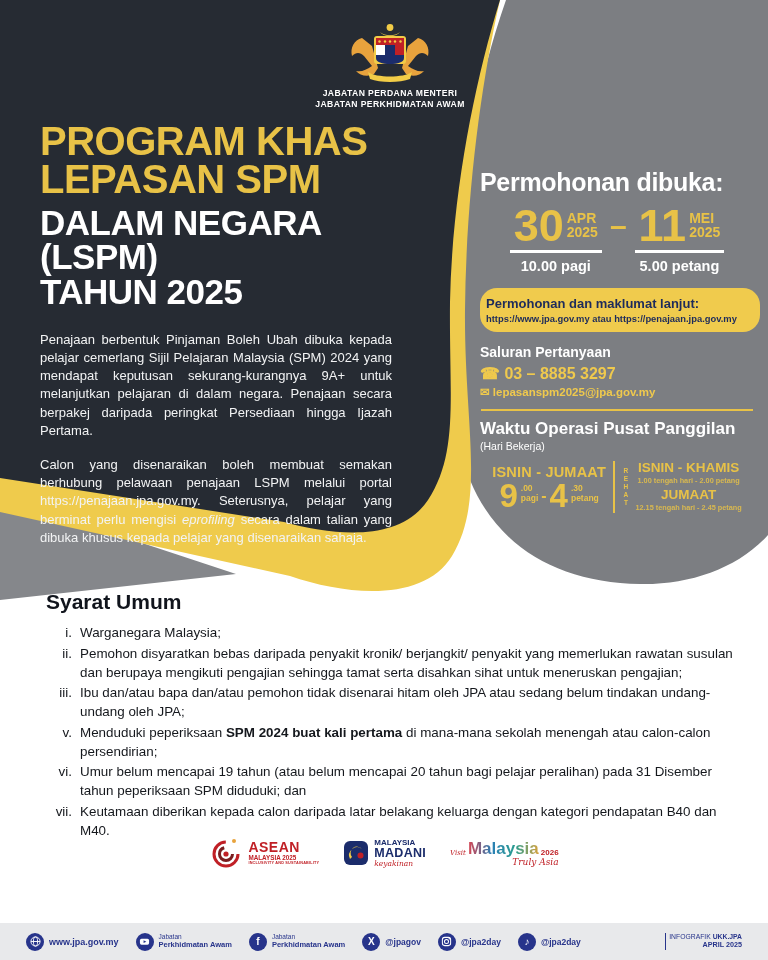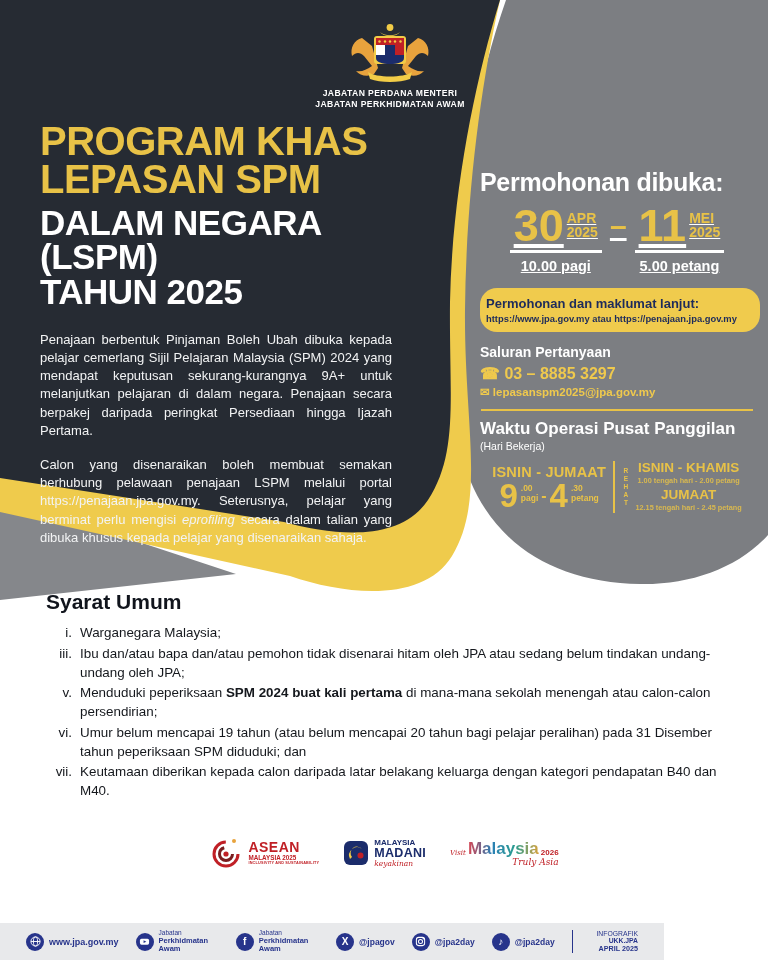--- a/index.html
+++ b/index.html
@@ -18,21 +18,21 @@
   .hero{position:absolute;left:40px;top:122px;width:352px;color:#ffffff;}
   .title-y{font-size:40px;font-weight:800;line-height:.95;color:#E8C247;letter-spacing:-.5px;}
   .title-w{font-size:35px;font-weight:800;line-height:.98;color:#ffffff;letter-spacing:-.5px;margin-top:8px;}
   .hero p{font-size:13px;line-height:1.4;text-align:justify;margin:0 0 16px 0;color:#f2f3f4;}
   .hero .p1{margin-top:22px;}
   .hero i{font-style:italic;}
 
   
   .apply{position:absolute;left:480px;top:168px;width:274px;color:#ffffff;}
   .apply-heading{font-size:25px;font-weight:800;letter-spacing:-.3px;}
-  .dates{display:flex;justify-content:center;align-items:flex-start;gap:8px;margin-top:10px;text-decoration:underline;}
+  .dates{display:flex;justify-content:center;align-items:flex-start;gap:8px;margin-top:10px;}
   .date-col{display:flex;flex-direction:column;align-items:center;}
   .date-group{display:flex;align-items:flex-start;gap:3px;border-bottom:3px solid #ffffff;padding:0 4px 5px 4px;}
   .date-day{font-size:45px;font-weight:800;line-height:.85;color:#E8C247;}
   .date-stack{display:flex;flex-direction:column;font-size:14px;font-weight:800;line-height:1;color:#E8C247;margin-top:4px;}
   .date-dash{font-size:30px;font-weight:800;color:#E8C247;margin-top:2px;}
   .date-time{font-size:14.5px;font-weight:700;color:#ffffff;margin-top:5px;}
   .info-pill{margin:14px auto 0 auto;width:268px;background:#F0CB4D;border-radius:17px;padding:8px 6px;color:#1D2B5B;}
   .info-pill .l1{font-size:13px;font-weight:800;}
   .info-pill .l2{font-size:9.4px;font-weight:700;white-space:nowrap;margin-top:2px;}
   .enquiry-heading{font-size:14px;font-weight:800;margin-top:12px;}
@@ -75,21 +75,21 @@
   .madani-l2{font-size:12.5px;font-weight:800;color:#1B2C6B;letter-spacing:.3px;}
   .madani-script{font-family:"DejaVu Serif", serif;font-style:italic;font-size:7.5px;color:#C02026;margin-top:1px;}
   .visit{display:flex;flex-direction:column;line-height:1;align-items:flex-start;}
   .visit-top{display:flex;align-items:flex-end;gap:2px;}
   .visit-visit{font-family:"DejaVu Serif", serif;font-style:italic;font-size:7px;color:#C02026;}
   .visit-word{font-size:17px;font-weight:800;background:linear-gradient(90deg,#d94350,#2b7fb5,#2a9d8f,#d9a23c);-webkit-background-clip:text;background-clip:text;color:transparent;}
   .visit-year{font-size:8px;font-weight:700;color:#C02026;}
   .visit-tag{font-family:"DejaVu Serif", serif;font-style:italic;font-size:9px;color:#C02026;align-self:flex-end;margin-top:1px;}
 
   
-  .footer{position:absolute;left:0;bottom:0;width:664px;height:37px;background:#E8E9EB;
+  .footer{position:absolute;left:0;bottom:0;width:768px;height:37px;background:#E8E9EB;
     display:flex;align-items:center;padding:0 26px;box-sizing:border-box;gap:17px;color:#27348B;}
   .f-item{display:flex;align-items:center;gap:5px;}
   .f-badge{flex:none;width:18px;height:18px;border-radius:50%;background:#27348B;display:flex;align-items:center;justify-content:center;color:#ffffff;font-size:10px;font-weight:800;}
   .f-badge svg{display:block;}
   .f-site{font-size:9px;font-weight:700;}
   .f-two{display:flex;flex-direction:column;line-height:1.05;}
   .f-two .a{font-size:6.5px;}
   .f-two .b{font-size:7.5px;font-weight:800;}
   .f-handle{font-size:8.5px;font-weight:800;}
   .f-credit{margin-left:auto;display:flex;align-items:center;}
@@ -221,20 +221,24 @@
   </div>
 
   <div class="conditions">
     <div class="cond-heading">Syarat Umum</div>
     <div class="cond-list">
       <div class="cond-item">
           <span class="cond-num">i.</span>
           <span class="cond-text">Warganegara Malaysia;</span>
         </div>
       <div class="cond-item">
+          <span class="cond-num">ii.</span>
+          <span class="cond-text">Pemohon disyaratkan bebas daripada penyakit kronik/ berjangkit/ penyakit yang memerlukan rawatan susulan dan berupaya mengikuti pengajian sehingga tamat serta disahkan sihat untuk meneruskan pengajian;</span>
+        </div>
+      <div class="cond-item">
           <span class="cond-num">iii.</span>
           <span class="cond-text">Ibu dan/atau bapa dan/atau pemohon tidak disenarai hitam oleh JPA atau sedang belum tindakan undang-undang oleh JPA;</span>
         </div>
       <div class="cond-item">
           <span class="cond-num">v.</span>
           <span class="cond-text"><span>Menduduki peperiksaan </span><b>SPM 2024 buat kali pertama</b><span> di mana-mana sekolah menengah atau calon-calon persendirian;</span></span>
         </div>
       <div class="cond-item">
           <span class="cond-num">vi.</span>
           <span class="cond-text">Umur belum mencapai 19 tahun (atau belum mencapai 20 tahun bagi pelajar peralihan) pada 31 Disember tahun peperiksaan SPM diduduki; dan</span>

